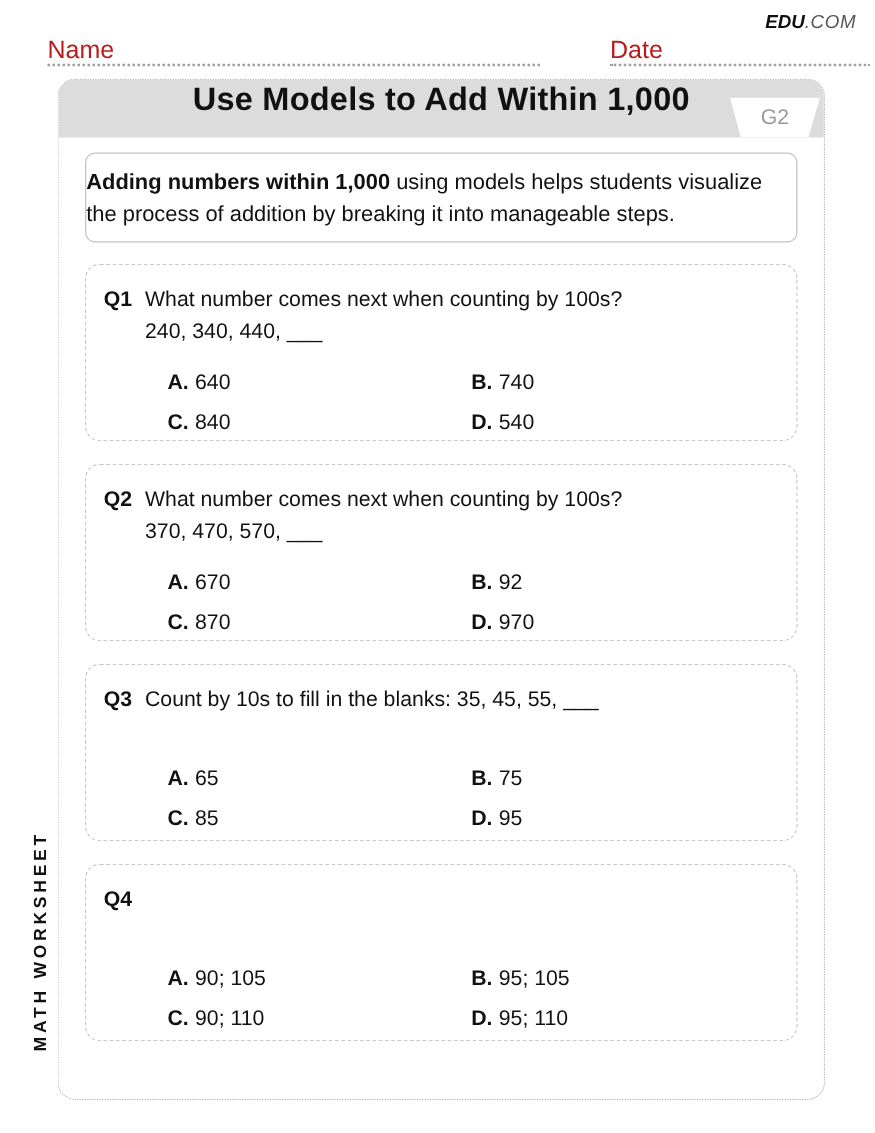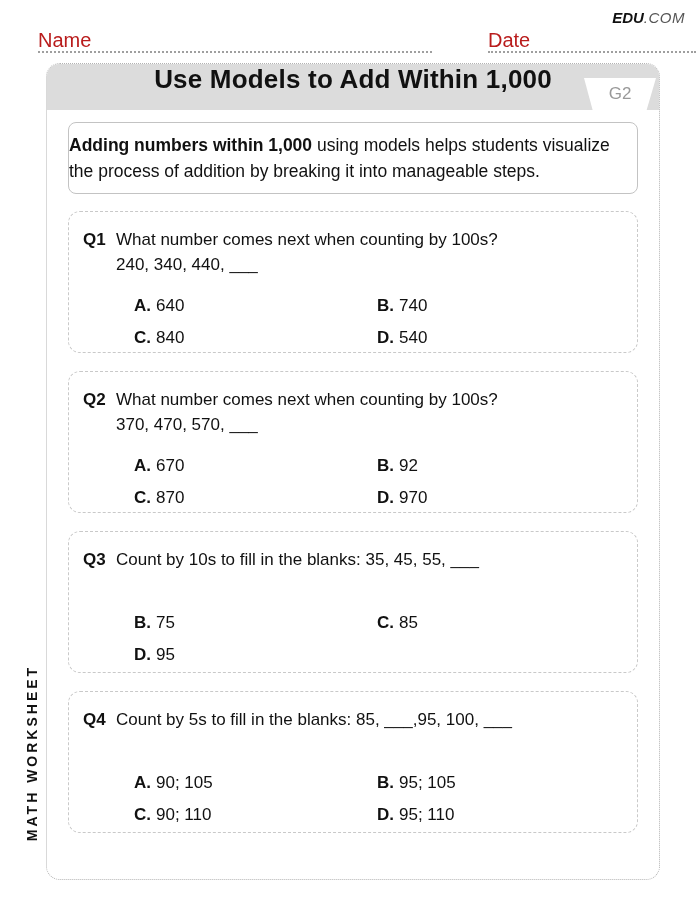--- a/index.html
+++ b/index.html
@@ -214,32 +214,30 @@
       </section>
 
       <section class="q-box single">
         <div class="q-prompt">
           <span class="q-id">Q3</span>
           <div class="q-text">
             <div>Count by 10s to fill in the blanks: 35, 45, 55, ___</div>
           </div>
         </div>
         <div class="q-options">
+          <div class="opt"><span class="opt-letter">A.</span><span class="opt-text">65</span></div>
           <div class="opt"><span class="opt-letter">B.</span><span class="opt-text">75</span></div>
           <div class="opt"><span class="opt-letter">C.</span><span class="opt-text">85</span></div>
           <div class="opt"><span class="opt-letter">D.</span><span class="opt-text">95</span></div>
         </div>
       </section>
 
       <section class="q-box single">
         <div class="q-prompt">
           <span class="q-id">Q4</span>
-          <div class="q-text">
-            <div>Count by 5s to fill in the blanks: 85, ___,95, 100, ___</div>
-          </div>
         </div>
         <div class="q-options">
           <div class="opt"><span class="opt-letter">A.</span><span class="opt-text">90; 105</span></div>
           <div class="opt"><span class="opt-letter">B.</span><span class="opt-text">95; 105</span></div>
           <div class="opt"><span class="opt-letter">C.</span><span class="opt-text">90; 110</span></div>
           <div class="opt"><span class="opt-letter">D.</span><span class="opt-text">95; 110</span></div>
         </div>
       </section>
 
     </div>

